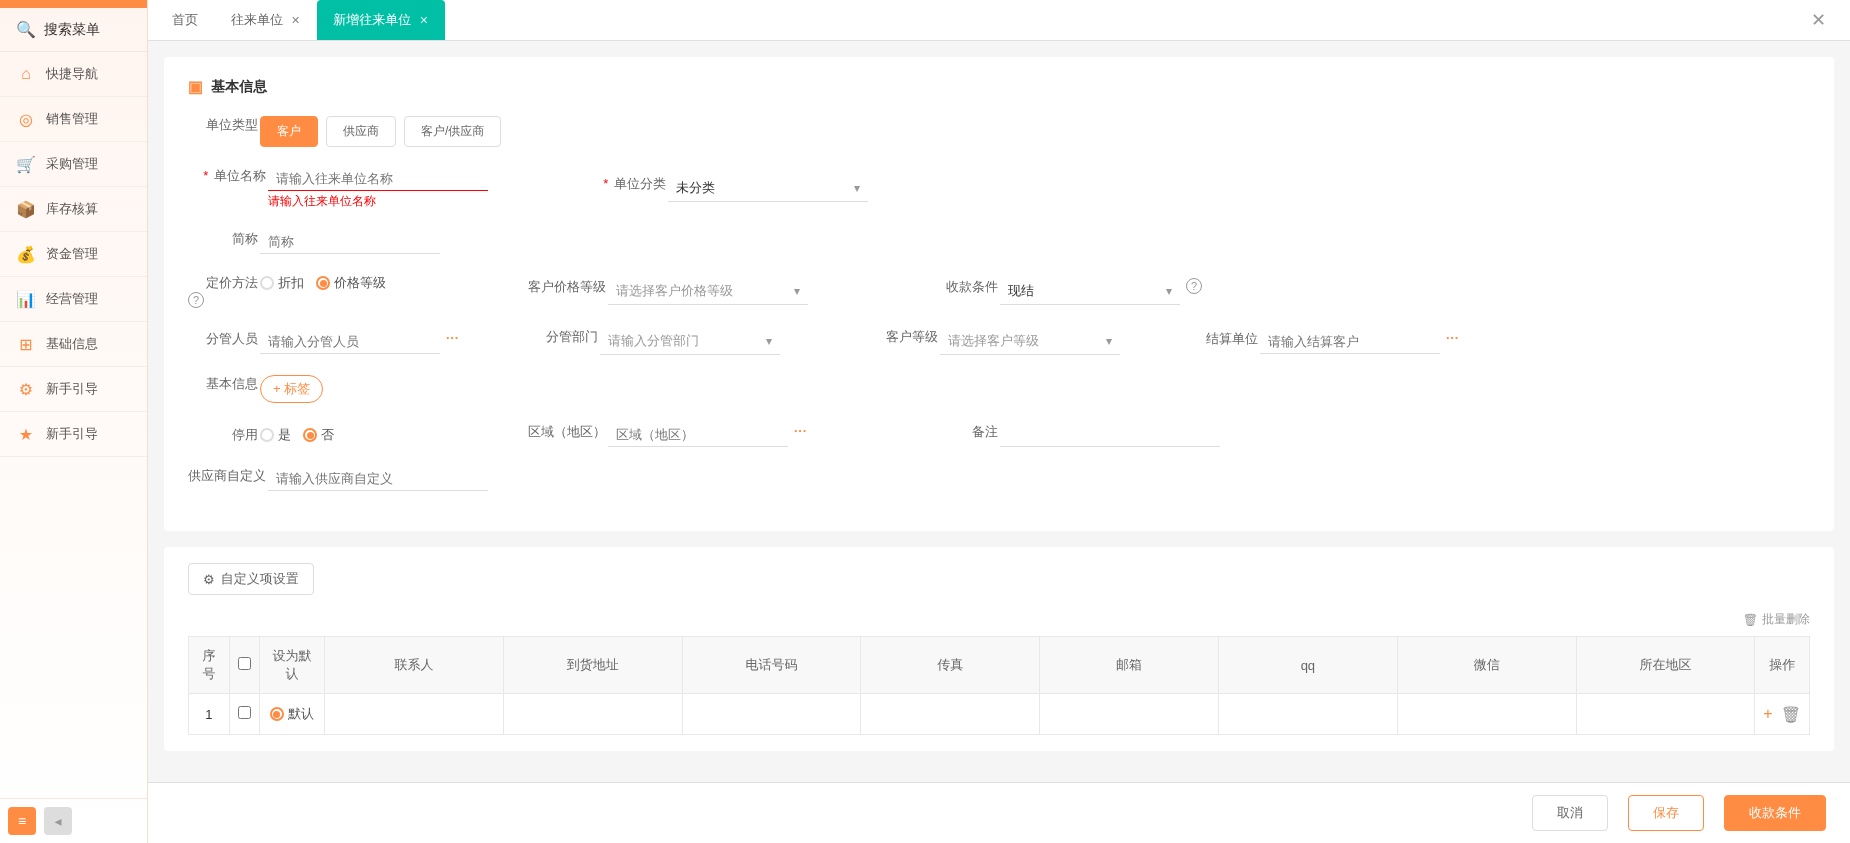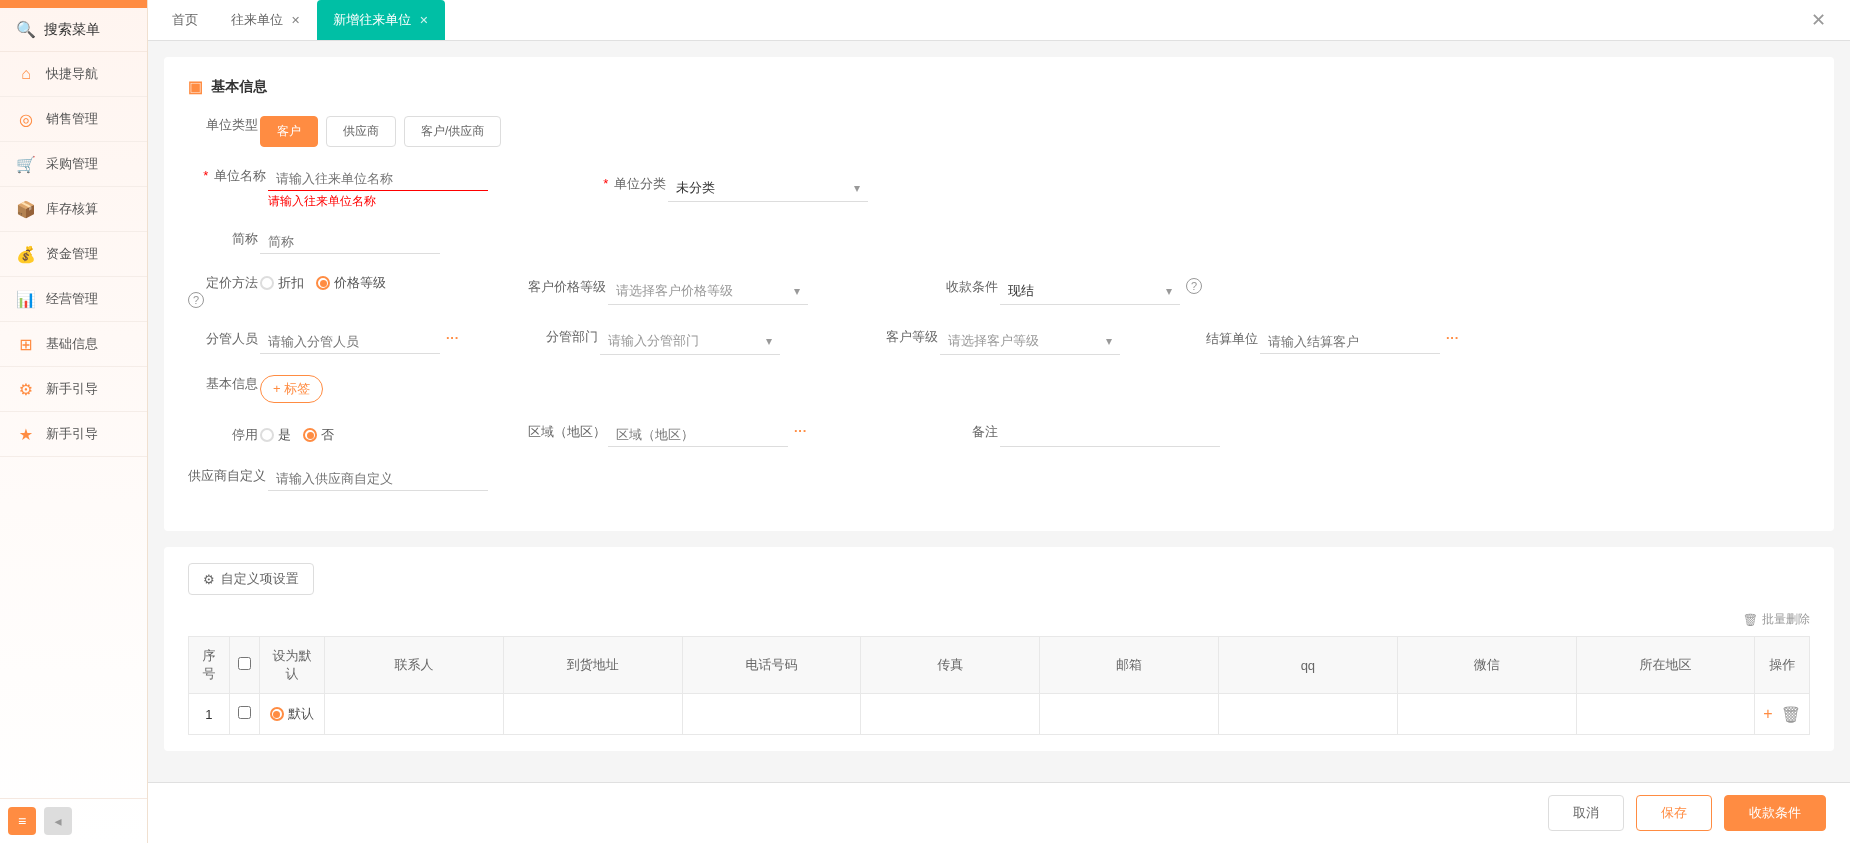--- a/index.html
+++ b/index.html
@@ -314,21 +314,21 @@
       margin-bottom: 16px;
     }
 
     
     .footer {
       background: #fff;
       border-top: 1px solid #e0e0e0;
       padding: 12px 24px;
       display: flex;
       justify-content: flex-end;
-      gap: 12px;
+      gap: 20px;
       flex-shrink: 0;
     }
     .btn {
       padding: 8px 24px;
       border-radius: 4px;
       font-size: 13px;
       cursor: pointer;
       border: 1px solid #ddd;
     }
     .btn-default { background: #fff; color: #666; }

